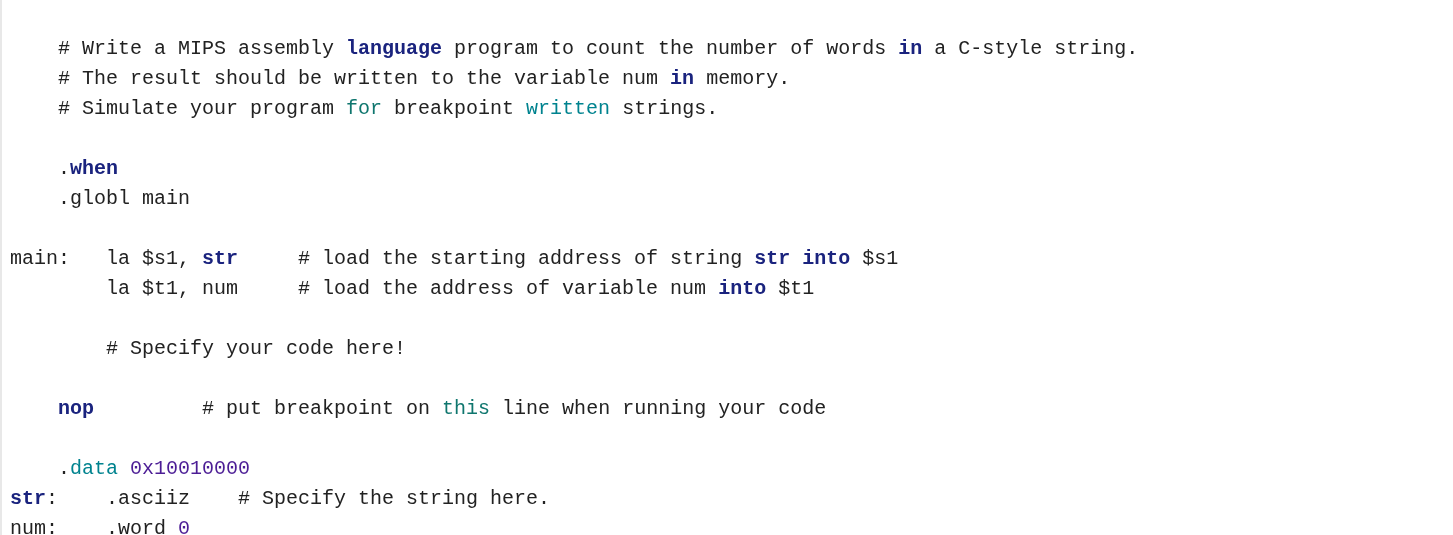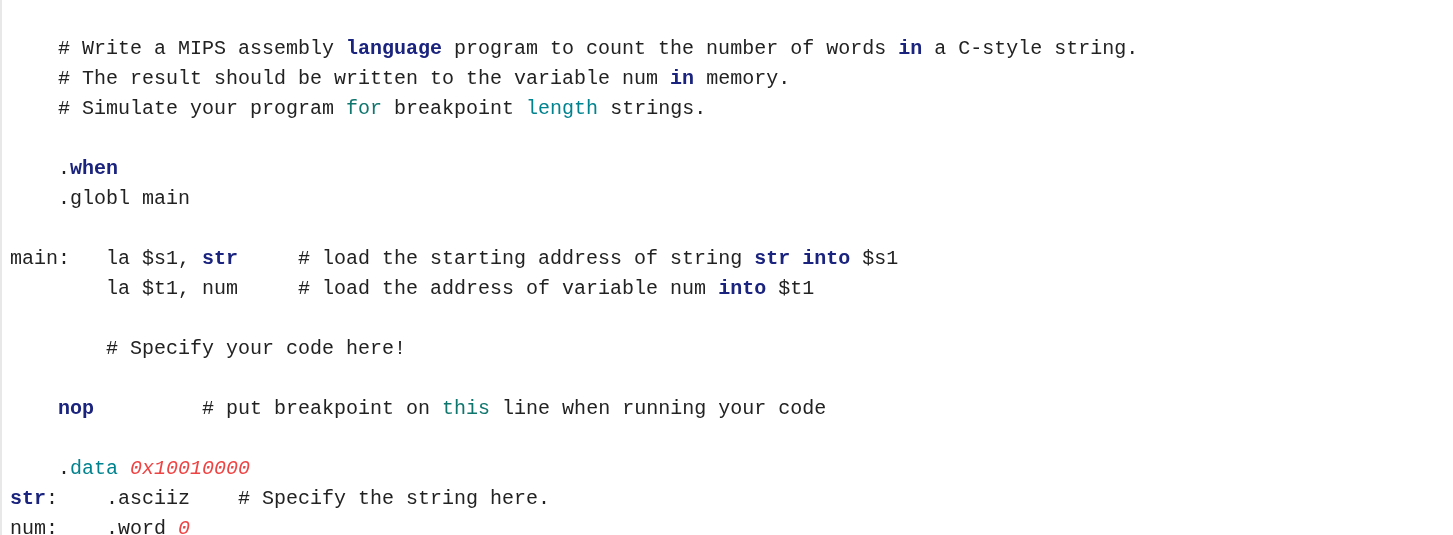--- a/index.html
+++ b/index.html
@@ -12,29 +12,29 @@
     }
     .editor {
       white-space: pre;
       padding: 4px 8px;
       border-left: 2px solid #e8e8e8;
     }
     .plain { color: #222; }
     .keyword-bold { color: #1a237e; font-weight: bold; }
     .keyword-blue { color: #0f766e; }
     .keyword-teal { color: #00838f; }
-    .number-lit { color: #ef4444; font-style: italic; }
+    .number-lit { color: #4c1d95; }
   </style>
 </head>
 <body>
 
 <div class="editor">
 <span class="plain"><span>    # Write a MIPS assembly </span><span class="keyword-bold">language</span><span> program to count the number of words </span><span class="keyword-bold">in</span><span> a C-style string.</span></span>
 <span class="plain"><span>    # The result should be written to the variable num </span><span class="keyword-bold">in</span><span> memory.</span></span>
-<span class="plain"><span>    # Simulate your program </span><span class="keyword-blue">for</span><span> breakpoint </span><span class="keyword-teal">length</span><span> strings.</span></span>
+<span class="plain"><span>    # Simulate your program </span><span class="keyword-blue">for</span><span> breakpoint </span><span class="keyword-teal">written</span><span> strings.</span></span>
 <span class="plain"></span>
 <span class="plain"><span>    .</span><span class="keyword-bold">when</span></span>
 <span class="plain">    .globl main</span>
 <span class="plain"></span>
 <span class="plain"><span>main:   la $s1, </span><span class="keyword-bold">str</span><span>     # load the starting address of string </span><span class="keyword-bold">str</span><span> </span><span class="keyword-bold">into</span><span> $s1</span></span>
 <span class="plain"><span>        la $t1, num     # load the address of variable num </span><span class="keyword-bold">into</span><span> $t1</span></span>
 <span class="plain"></span>
 <span class="plain">        # Specify your code here!</span>
 <span class="plain"></span>
 <span class="plain"><span>    </span><span class="keyword-bold">nop</span><span>         # put breakpoint on </span><span class="keyword-blue">this</span><span> line when running your code</span></span>

